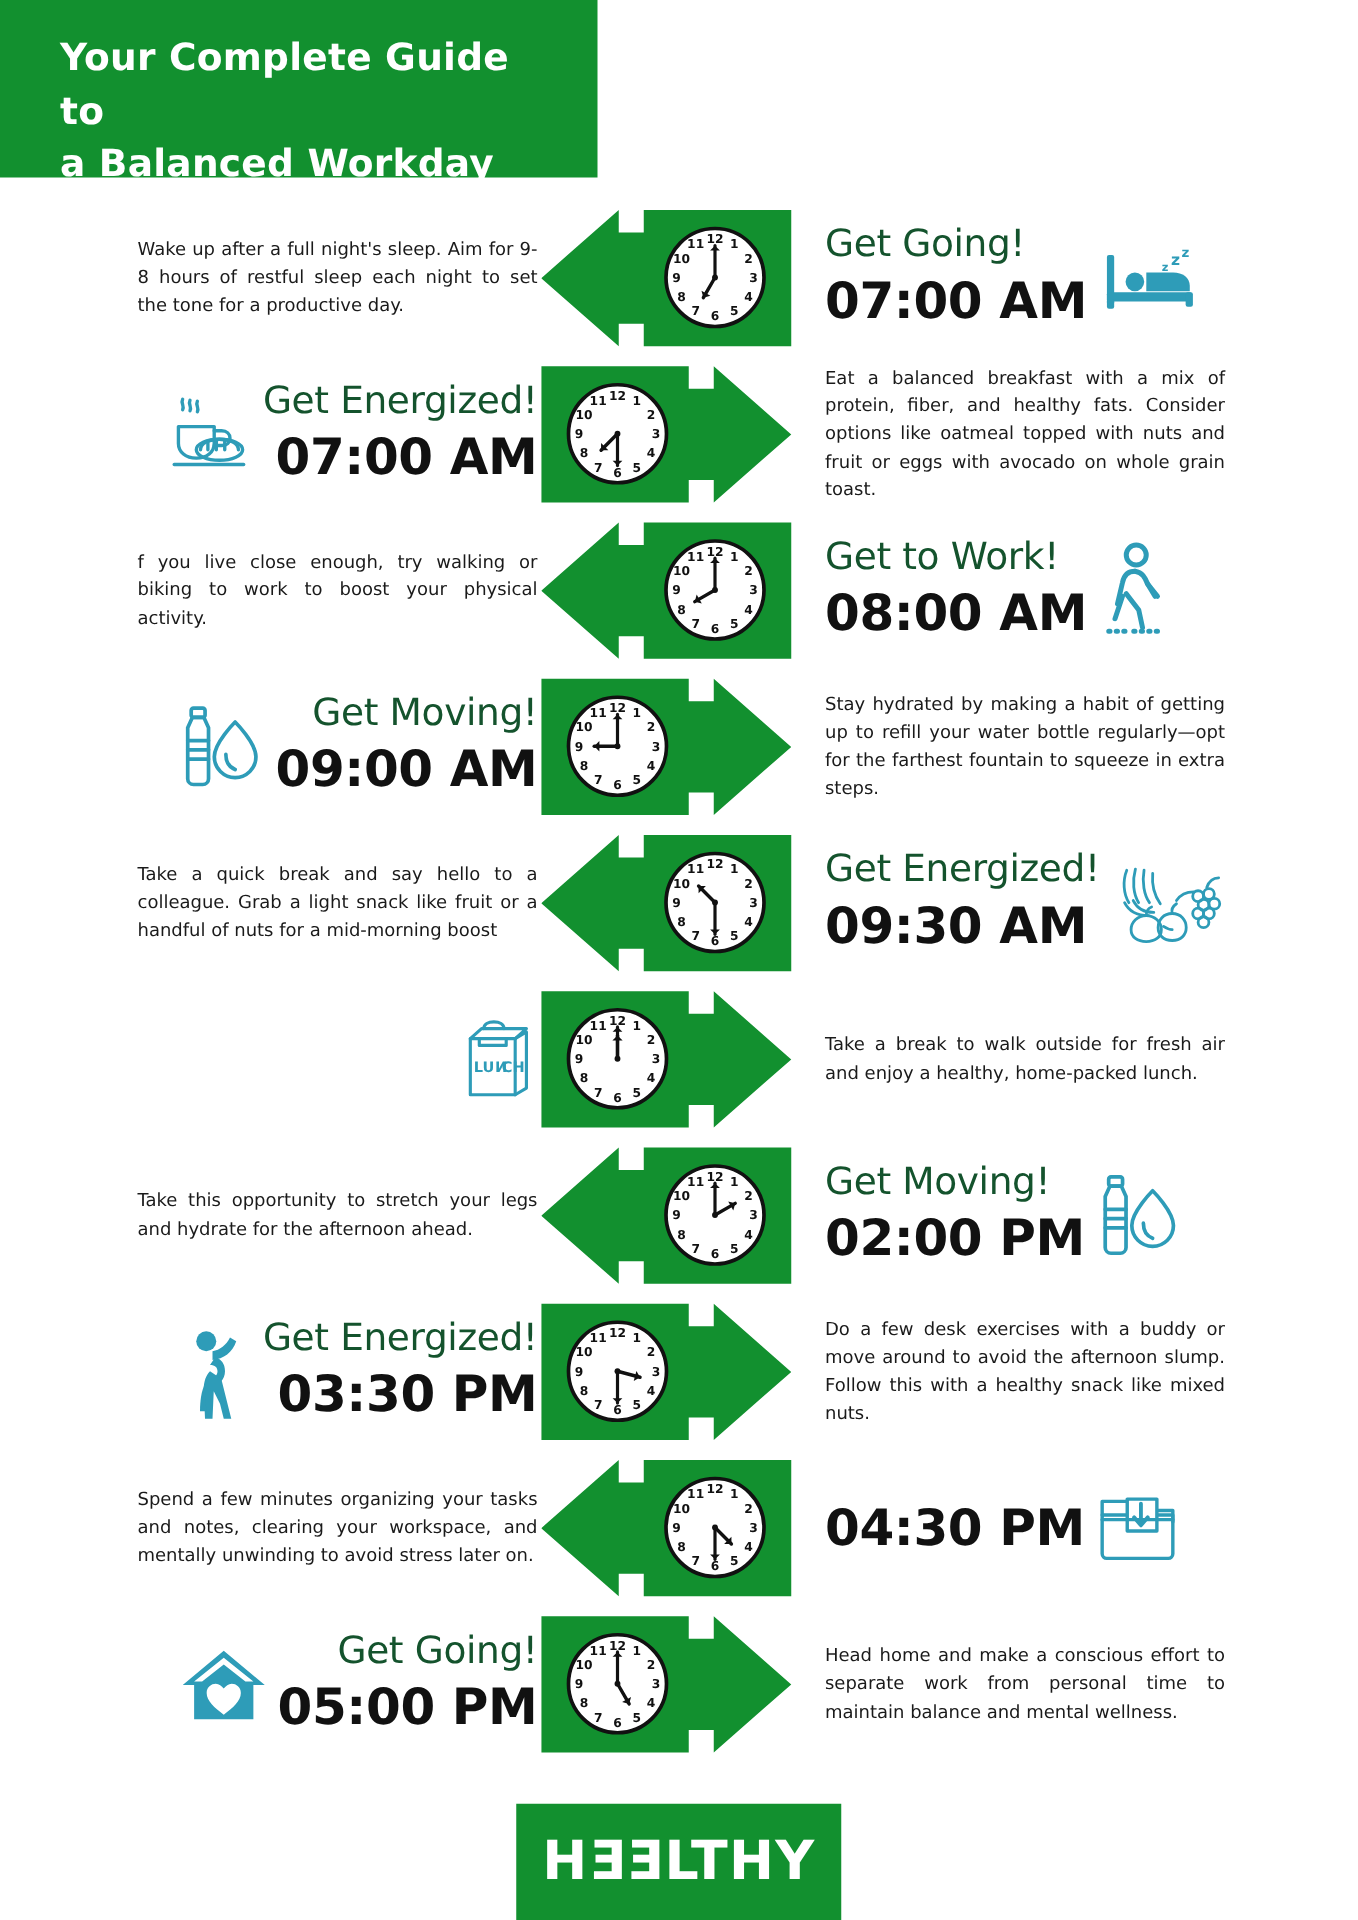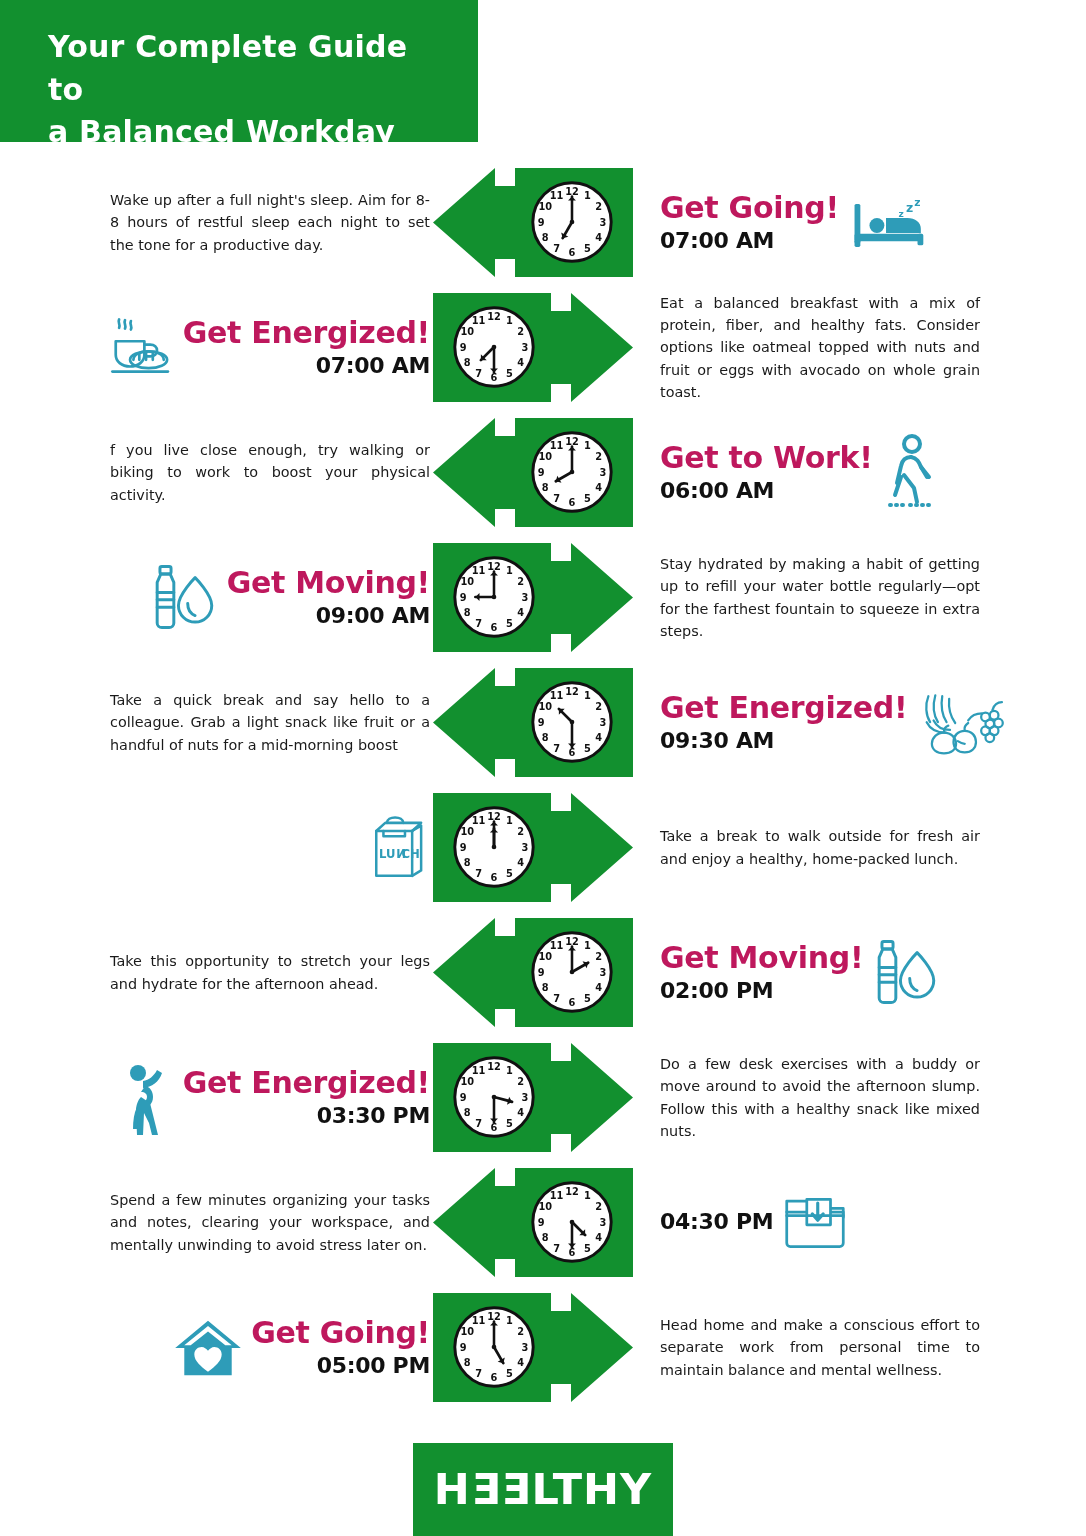--- a/index.html
+++ b/index.html
@@ -93,29 +93,29 @@
   .headline.toleft  { justify-content: flex-end; }
   .headline.toright { justify-content: flex-start; }
   .headline-text {
     display: flex;
     flex-direction: column;
   }
   .headline.toleft  .headline-text { align-items: flex-end; }
   .headline.toright .headline-text { align-items: flex-start; }
   .h-title {
     font-size: 30px;
-    font-weight: bold;
-    color: #be185d;
+    font-weight: normal;
+    color: #14532d;
     line-height: 1.22;
     white-space: nowrap;
     letter-spacing: -0.3px;
     text-align: right;
   }
   .h-time {
-    font-size: 22px;
+    font-size: 40px;
     font-weight: bold;
     color: #111111;
     line-height: 1.3;
     white-space: nowrap;
     letter-spacing: -0.3px;
   }
   .h-icon { flex: 0 0 auto; display: block; }
   .h-icon svg { display: block; }
 
   
@@ -196,21 +196,21 @@
           <path d="M44 47h42a0 0 0 0 1 0 0v-5c0-8-7-13-16-13H44z"></path>
           <text x="68" y="22" font-size="15" font-weight="bold" font-family="DejaVu Sans, sans-serif">z</text>
           <text x="78" y="14" font-size="13" font-weight="bold" font-family="DejaVu Sans, sans-serif">z</text>
           <text x="59" y="28" font-size="11" font-weight="bold" font-family="DejaVu Sans, sans-serif">z</text>
         </g>
             </svg>
           </span>
         </div>
       </div>
       <div class="side left">
-        <div class="para">Wake up after a full night's sleep. Aim for 8-8 hours of restful sleep each night to set the tone for a productive day.</div>
+        <div class="para">Wake up after a full night's sleep. Aim for 9-8 hours of restful sleep each night to set the tone for a productive day.</div>
       </div>
     </div>
     <div class="row">
       <div class="arrowunit">
         <div style="position:relative;width:220px;height:125px;">
       <svg width="220" height="125" viewBox="0 0 220 125" style="position:absolute;left:0;top:0;">
             <path d="M0 8 H118 V26 H138 V8 L200 62.5 L138 117 V99 H118 V117 H0 Z" fill="#12902F"></path>
           </svg>
       <div style="position:absolute;left:12px;top:13px;">
             <svg width="98" height="98" viewBox="0 0 100 100">
@@ -288,21 +288,21 @@
       <polygon points="33.5,59.5 29.3,63.7 37.7,63.7" fill="#111" transform="rotate(240 33.5 59.5)"></polygon>
       <circle cx="50" cy="50" r="2.4" fill="#111"></circle>
     </svg>
           </div>
     </div>
       </div>
       <div class="side right">
         <div class="headline toright">
           <span class="headline-text">
         <span class="h-title">Get to Work!</span>
-        <span class="h-time">06:00 AM</span>
+        <span class="h-time">08:00 AM</span>
       </span>
           <span class="h-icon">
             <svg width="58" height="80" viewBox="0 0 56 80">
         <g fill="none" stroke="#2E9CB8" stroke-width="4" stroke-linecap="round" stroke-linejoin="round">
           <circle cx="32" cy="11" r="8"></circle>
           <path d="M31 24c-6 0-9 4-10 9l-4 17"></path>
           <path d="M31 24c6 1 8 5 10 10l8 10"></path>
           <path d="M41 34l6 10"></path>
           <path d="M21 44l-6 18M24 42l10 13 3 14"></path>
           <path d="M10 72h1M16 72h1M22 72h1M30 72h1M36 72h1M42 72h1M48 72h1"></path>

